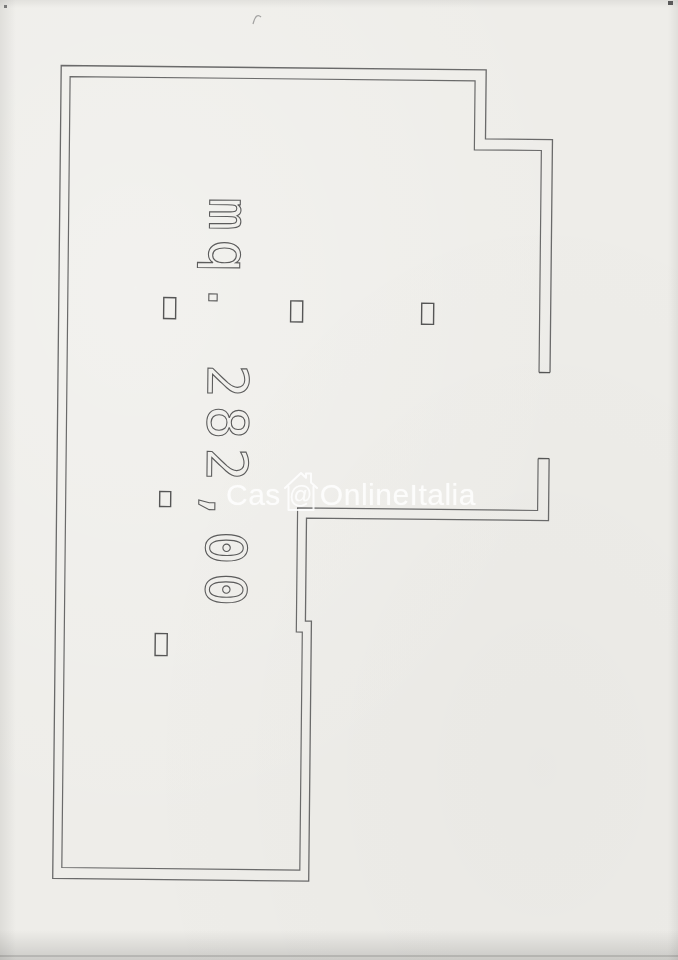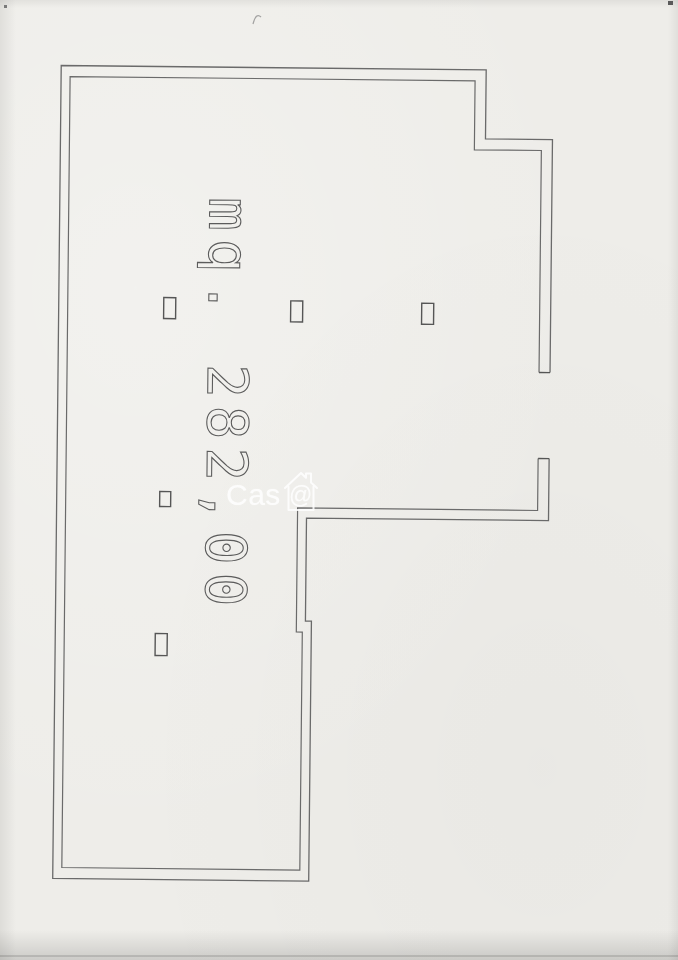--- a/index.html
+++ b/index.html
@@ -73,13 +73,14 @@
   <rect x="668" y="1" width="5" height="4" fill="#5a5a5a"></rect>
 </svg>
 
 <div class="watermark">
   <span>Cas</span>
   <svg class="house" width="36" height="48" viewBox="0 0 36 48">
     <path d="M2,20 L18,5 L23,9.7 L23,5.5 L28,5.5 L28,14.4 L34,20" fill="none" stroke="#ffffff" stroke-width="2" stroke-linejoin="round" stroke-linecap="round"></path>
     <path d="M5.5,18.5 L5.5,42 L30.5,42 L30.5,18.5" fill="none" stroke="#ffffff" stroke-width="2" stroke-linejoin="round" stroke-linecap="round"></path>
     <text x="18" y="35" text-anchor="middle" font-size="23" fill="#ffffff" font-family="Liberation Sans, sans-serif">@</text>
   </svg>
+  <span>OnlineItalia</span>
 </div>
 
 </body></html>

